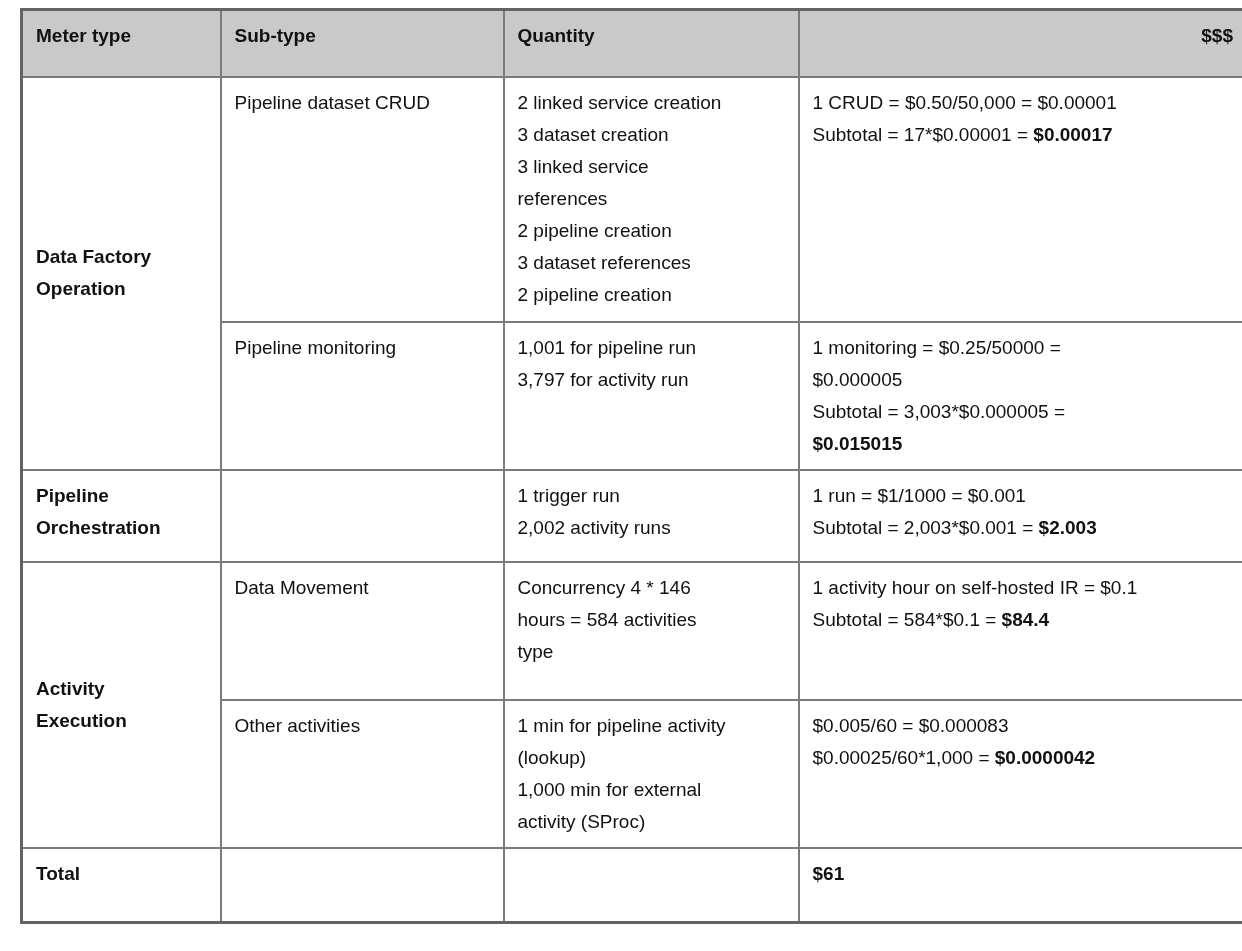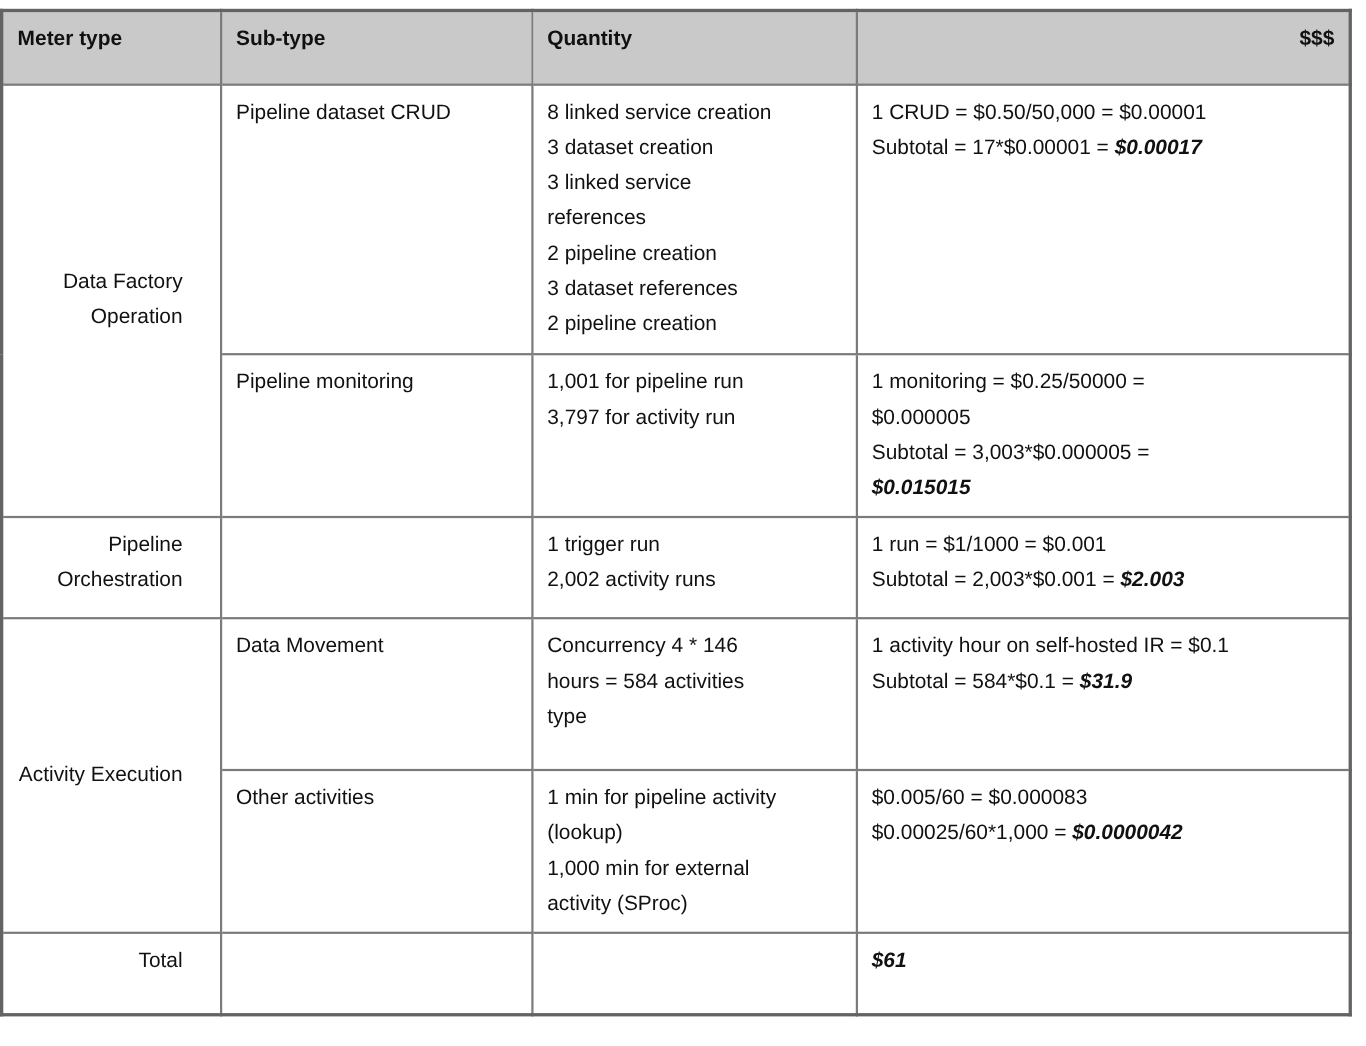--- a/index.html
+++ b/index.html
@@ -6,21 +6,21 @@
     margin: 0;
     padding: 0;
     background: #ffffff;
     font-family: "Liberation Sans", "DejaVu Sans", sans-serif;
     color: #111111;
   }
   .page {
     width: 1242px;
     height: 951px;
     box-sizing: border-box;
-    padding: 8px 0;
+    padding: 8px 20px;
     background: #ffffff;
   }
   table.pricing {
     border-collapse: collapse;
     table-layout: fixed;
     width: 1226px;
     border: 3px solid #636363;
   }
   col.c1 { width: 199px; }
   col.c2 { width: 283px; }
@@ -35,24 +35,24 @@
     box-sizing: border-box;
     overflow: hidden;
     text-align: left;
   }
   thead th {
     background: #c9c9c9;
     font-weight: bold;
     height: 67px;
   }
   th.num { text-align: right; }
-  td.meter { font-weight: normal; text-align: right; }
+  td.meter { font-weight: bold; }
   td.mid { vertical-align: middle; }
   .narrow { width: 150px; }
-  .line b { font-weight: bold; font-style: italic; }
+  .line b { font-weight: bold; }
   tr.r1 { height: 245px; }
   tr.r2 { height: 141px; }
   tr.r3 { height: 92px; }
   tr.r4 { height: 138px; }
   tr.r5 { height: 146px; }
   tr.r6 { height: 75px; }
 </style>
 </head>
 <body>
 
@@ -75,21 +75,21 @@
     <tbody>
 
       <tr class="r1">
         <td class="meter mid" rowspan="2">
           <div class="narrow">Data Factory Operation</div>
         </td>
         <td>
           <div class="line">Pipeline dataset CRUD</div>
         </td>
         <td>
-          <div class="line">8 linked service creation</div>
+          <div class="line">2 linked service creation</div>
           <div class="line">3 dataset creation</div>
           <div class="line">3 linked service</div>
           <div class="line">references</div>
           <div class="line">2 pipeline creation</div>
           <div class="line">3 dataset references</div>
           <div class="line">2 pipeline creation</div>
         </td>
         <td>
           <div class="line"><span>1 CRUD = $0.50/50,000 = $0.00001</span><b></b></div>
           <div class="line"><span>Subtotal = 17*$0.00001 = </span><b>$0.00017</b></div>
@@ -136,21 +136,21 @@
         <td>
           <div class="line">Data Movement</div>
         </td>
         <td>
           <div class="line">Concurrency 4 * 146</div>
           <div class="line">hours = 584 activities</div>
           <div class="line">type</div>
         </td>
         <td>
           <div class="line"><span>1 activity hour on self-hosted IR = $0.1</span><b></b></div>
-          <div class="line"><span>Subtotal = 584*$0.1 = </span><b>$31.9</b></div>
+          <div class="line"><span>Subtotal = 584*$0.1 = </span><b>$84.4</b></div>
         </td>
       </tr>
 
       <tr class="r5">
         <td>
           <div class="line">Other activities</div>
         </td>
         <td>
           <div class="line">1 min for pipeline activity</div>
           <div class="line">(lookup)</div>

